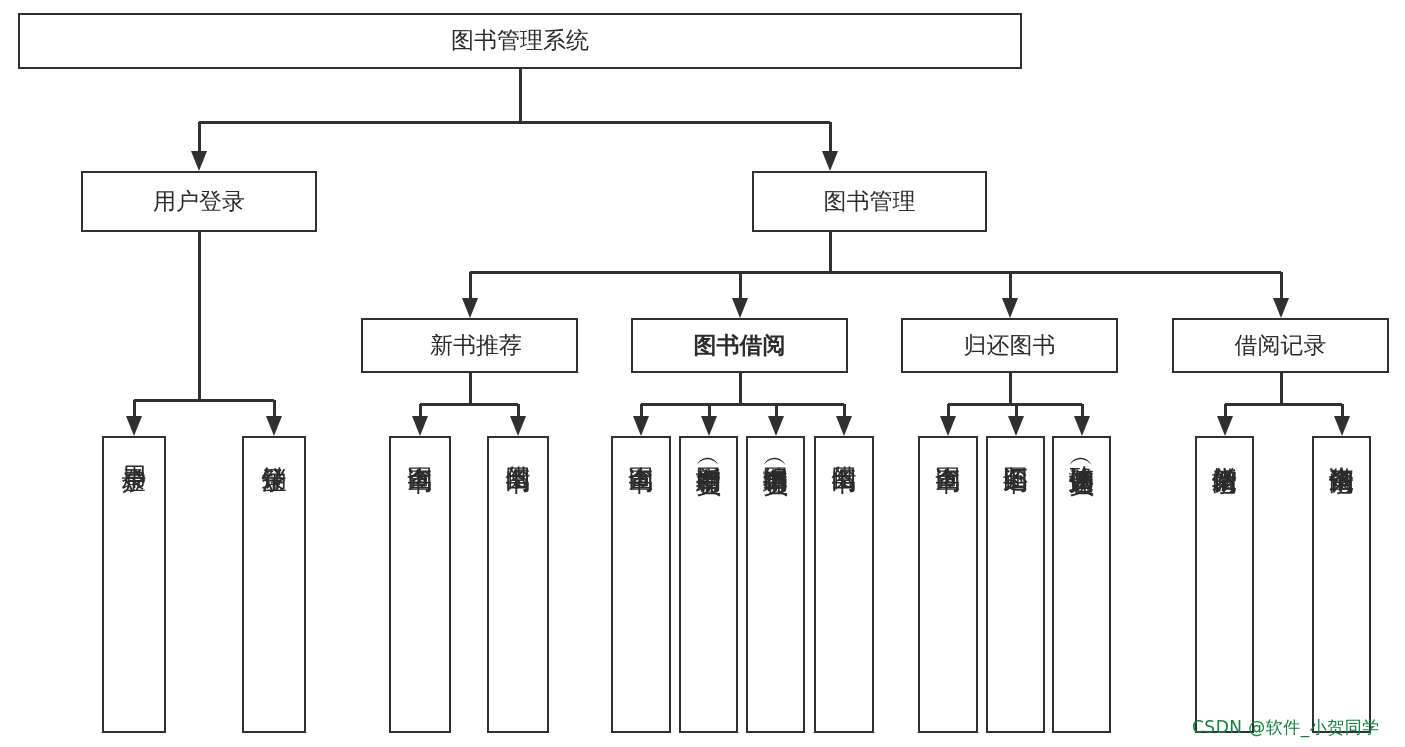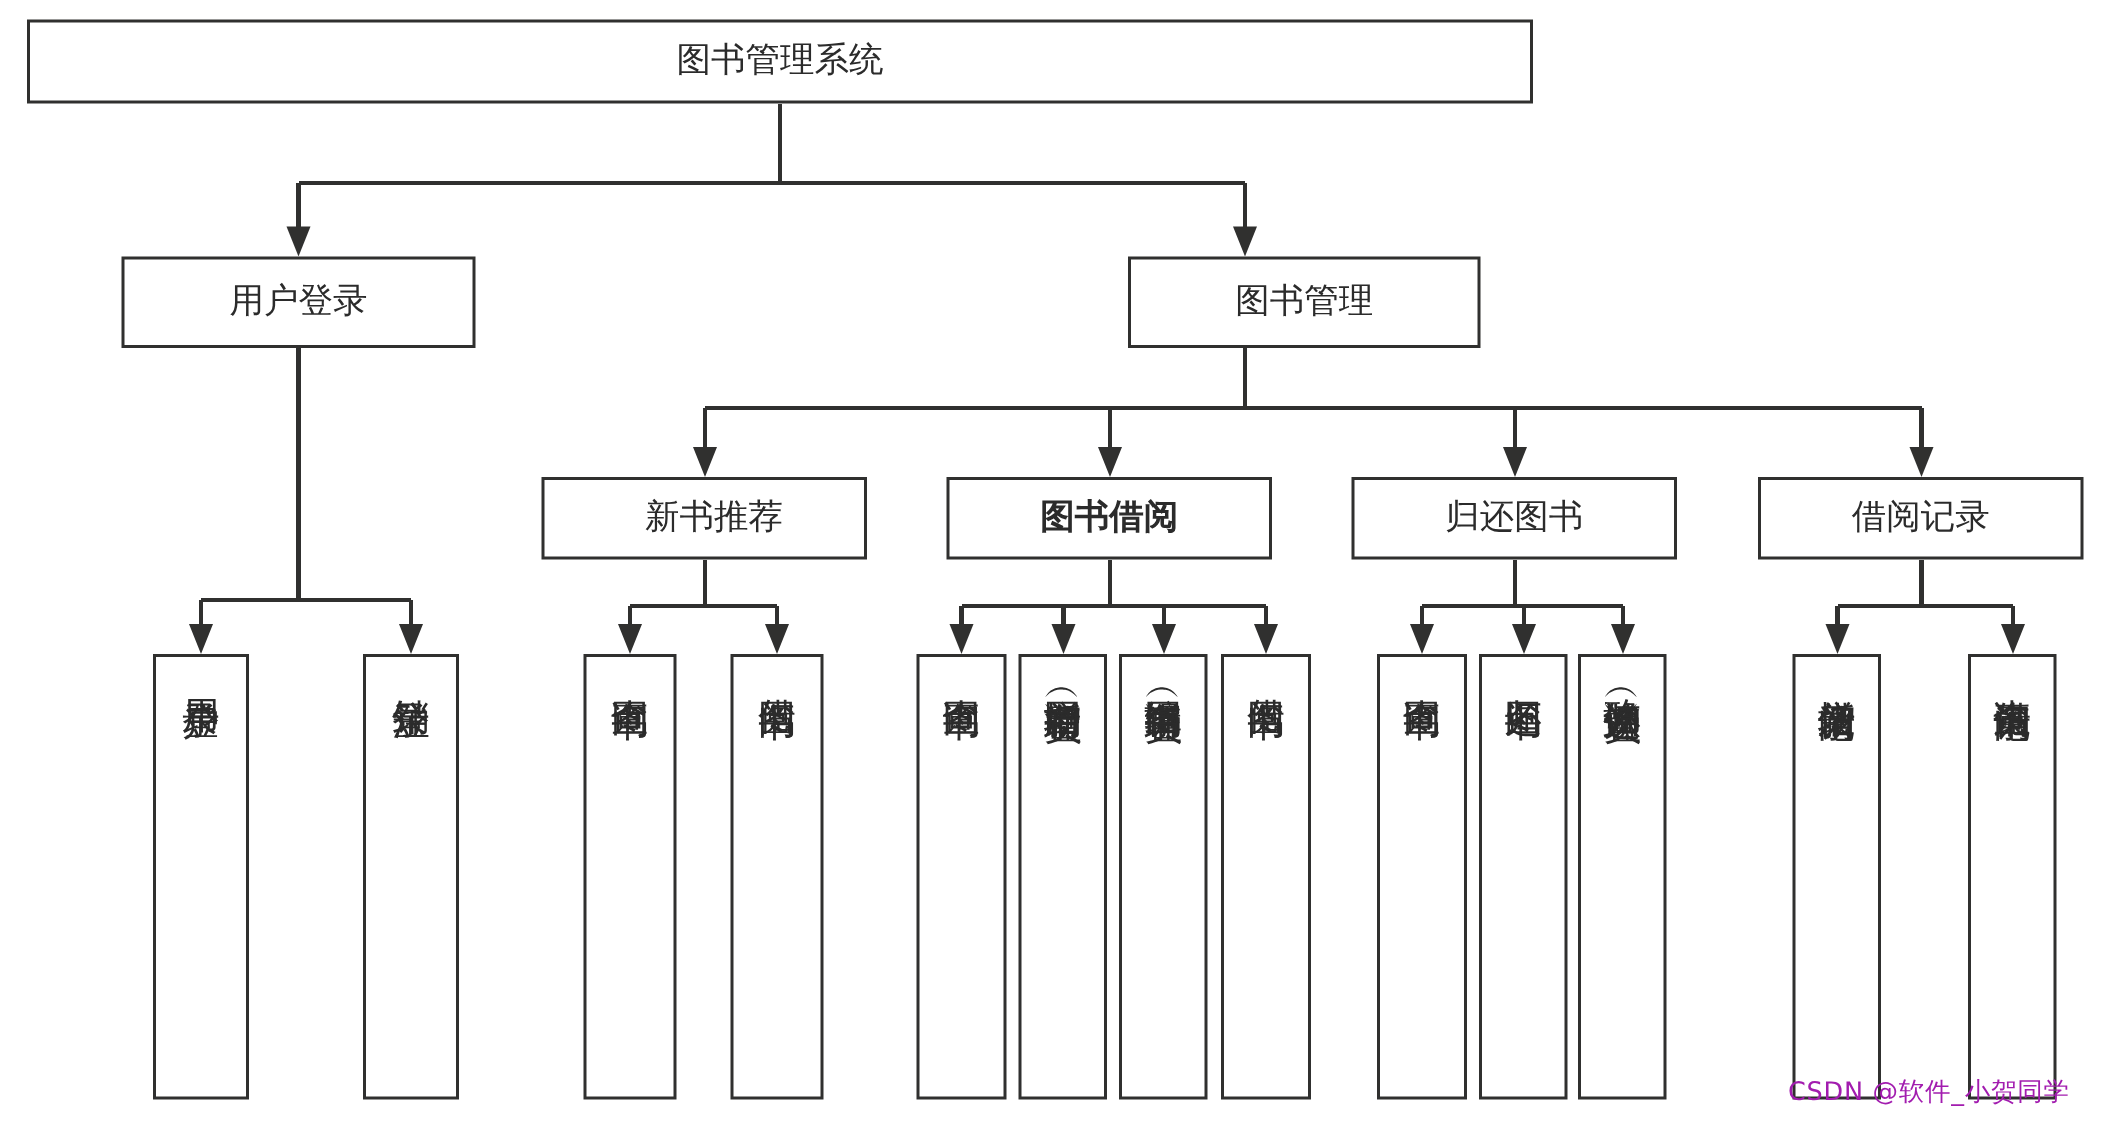--- a/index.html
+++ b/index.html
@@ -52,21 +52,21 @@
     text-orientation: upright;
     font-size: 25px;
     line-height: 1.08;
     letter-spacing: 1px;
     white-space: nowrap;
     color: #2b2b2b;
   }
   .watermark {
     position: absolute;
     font-size: 17px;
-    color: #a21caf;
+    color: #15803d;
     white-space: nowrap;
     letter-spacing: 0.5px;
   }
 </style>
 </head>
 <body>
 
 <div id="canvas">
   <svg id="edges" viewBox="0 0 1405 747" xmlns="http://www.w3.org/2000/svg">
       <line x1="520" y1="69" x2="520" y2="122" stroke="#30302f" stroke-width="3" shape-rendering="crispEdges"></line>

